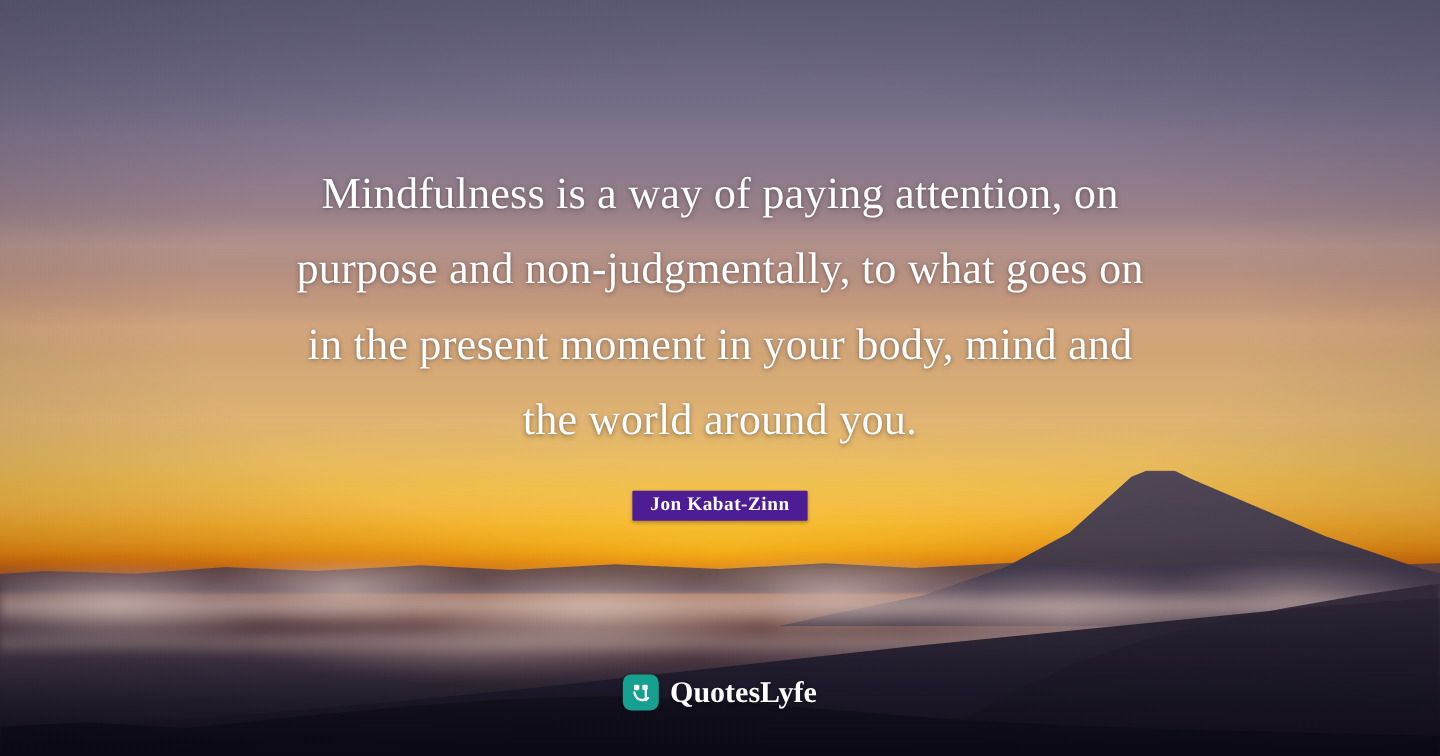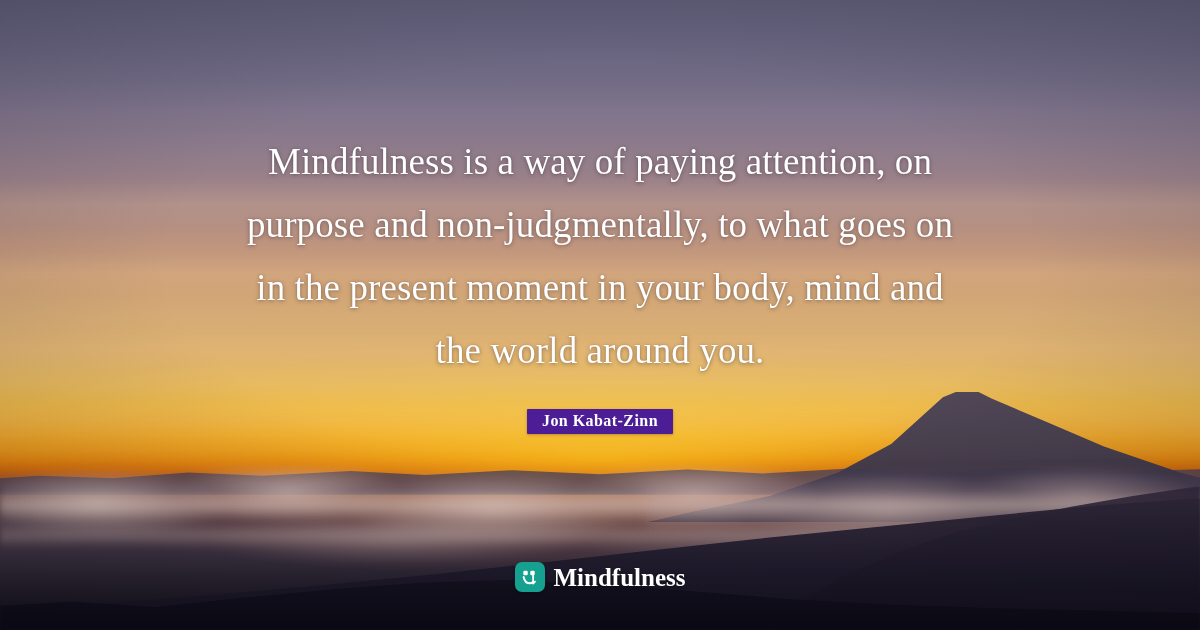--- a/index.html
+++ b/index.html
@@ -303,17 +303,17 @@
         <svg width="19" height="19" viewBox="0 0 24 24" aria-hidden="true">
 
           <rect x="4.2" y="3.4" width="5.6" height="5.6" rx="1.5" fill="#ffffff"></rect>
           <rect x="13.0" y="3.4" width="5.6" height="5.6" rx="1.5" fill="#ffffff"></rect>
 
           <path d="M4.6 11.4 C5.6 16.6 9.2 19.4 12.6 19.4 C14.2 19.4 15.4 18.9 16.3 18.1" fill="none" stroke="#ffffff" stroke-width="2.5" stroke-linecap="round"></path>
 
           <path d="M16.6 9.2 L16.6 19.6 L19.0 17.2" fill="none" stroke="#ffffff" stroke-width="2.3" stroke-linecap="round" stroke-linejoin="round"></path>
         </svg>
       </span>
-      <span class="brand-name">Mindfulness</span>
+      <span class="brand-name">QuotesLyfe</span>
     </div>
 
   </div>
 </div>
 
 </body></html>

